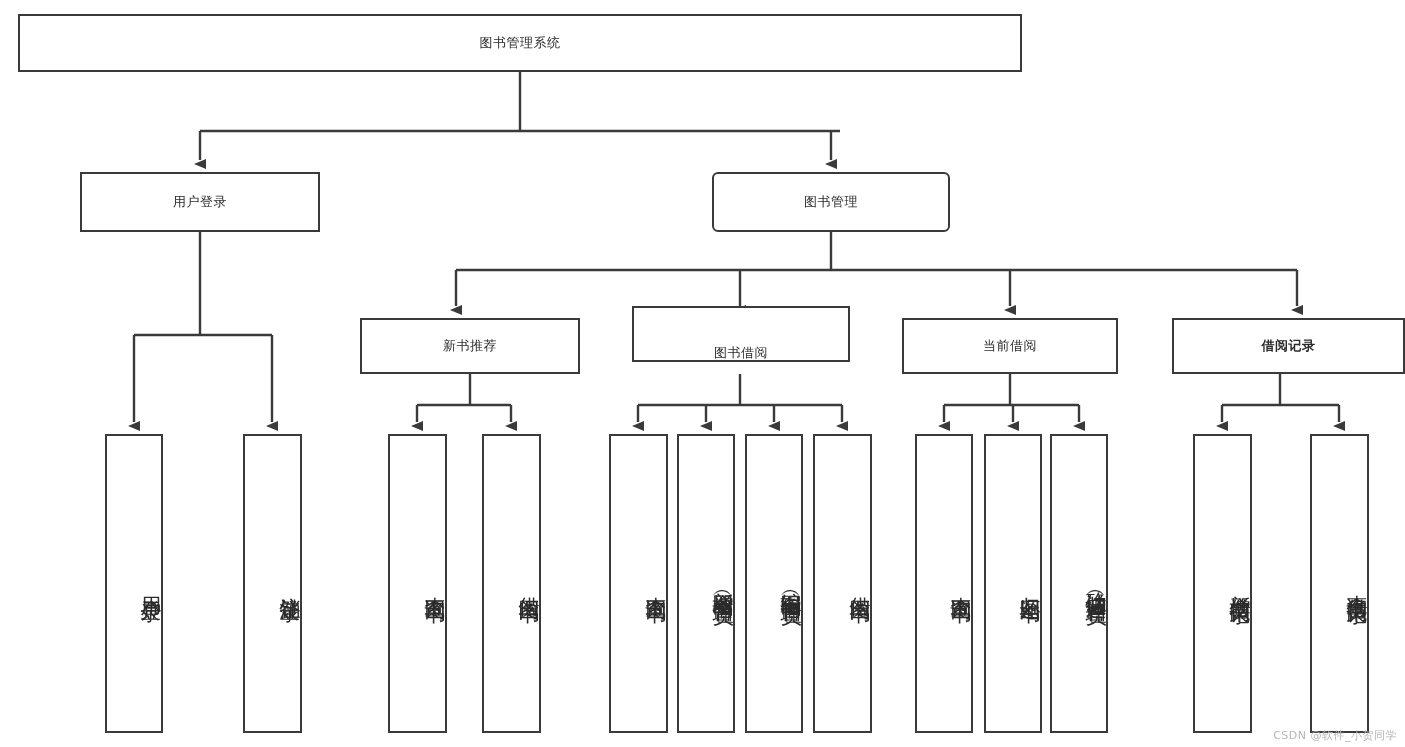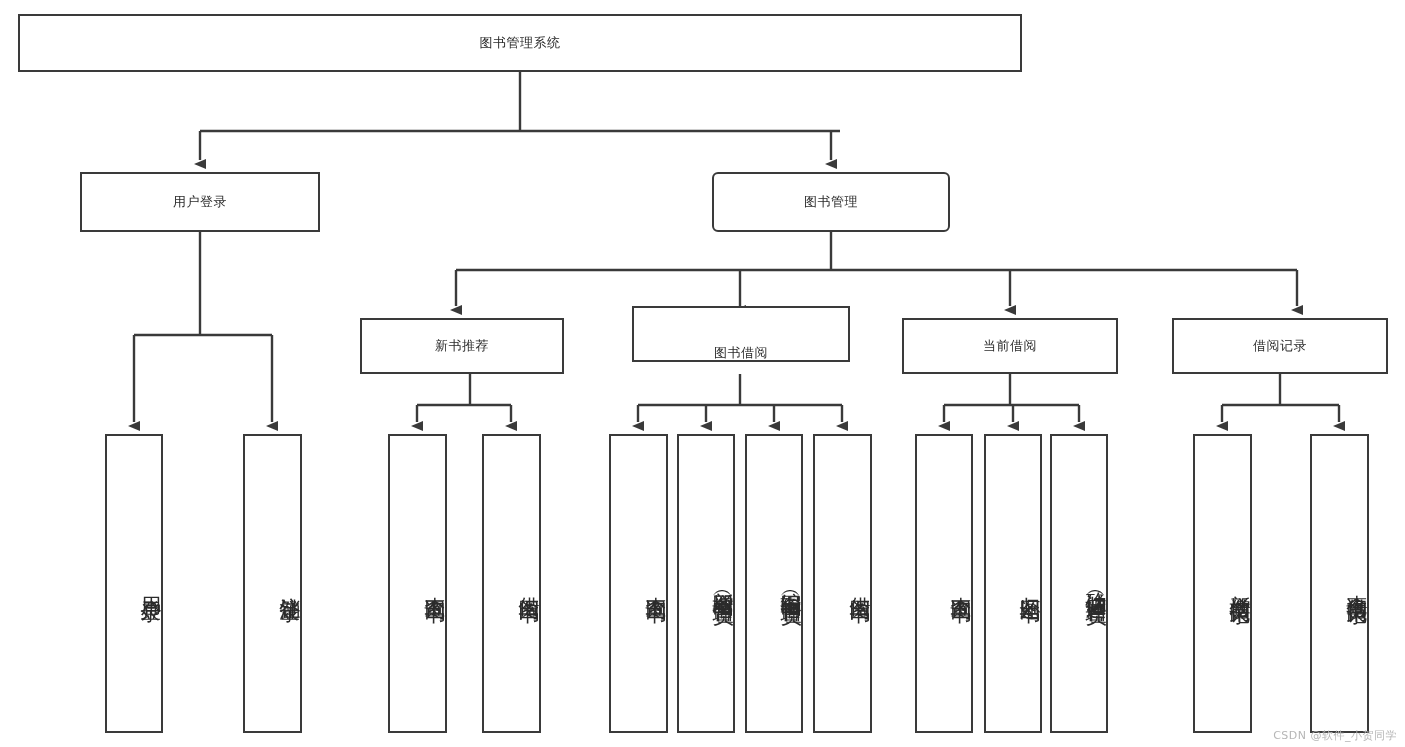--- a/index.html
+++ b/index.html
@@ -128,30 +128,30 @@
   <div id="nodes-layer">
       <div class="node horiz" style="left: 18px; top: 14px; width: 1004px; height: 58px;">
         <span class="htext">图书管理系统</span>
       </div>
       <div class="node horiz" style="left: 80px; top: 172px; width: 240px; height: 60px;">
         <span class="htext">用户登录</span>
       </div>
       <div class="node horiz" style="left: 712px; top: 172px; width: 238px; height: 60px; border-radius: 6px;">
         <span class="htext">图书管理</span>
       </div>
-      <div class="node horiz" style="left: 360px; top: 318px; width: 204px; height: 56px;">
+      <div class="node horiz" style="left: 360px; top: 318px; width: 220px; height: 56px;">
         <span class="htext">新书推荐</span>
       </div>
       <div class="node horiz" style="left: 632px; top: 306px; width: 218px; height: 56px; align-items: flex-end;">
         <span class="htext">图书借阅</span>
       </div>
       <div class="node horiz" style="left: 902px; top: 318px; width: 216px; height: 56px;">
         <span class="htext">当前借阅</span>
       </div>
-      <div class="node horiz" style="left: 1172px; top: 318px; width: 216px; height: 56px;">
+      <div class="node horiz" style="left: 1172px; top: 318px; width: 233px; height: 56px; font-weight: bold;">
         <span class="htext">借阅记录</span>
       </div>
       <div class="node vert" style="left: 105px; top: 434px; width: 58px; height: 299px;">
         <span class="vtext">用户登录</span>
       </div>
       <div class="node vert" style="left: 243px; top: 434px; width: 59px; height: 299px;">
         <span class="vtext">注销登录</span>
       </div>
       <div class="node vert" style="left: 388px; top: 434px; width: 59px; height: 299px;">
         <span class="vtext">查询图书</span>

